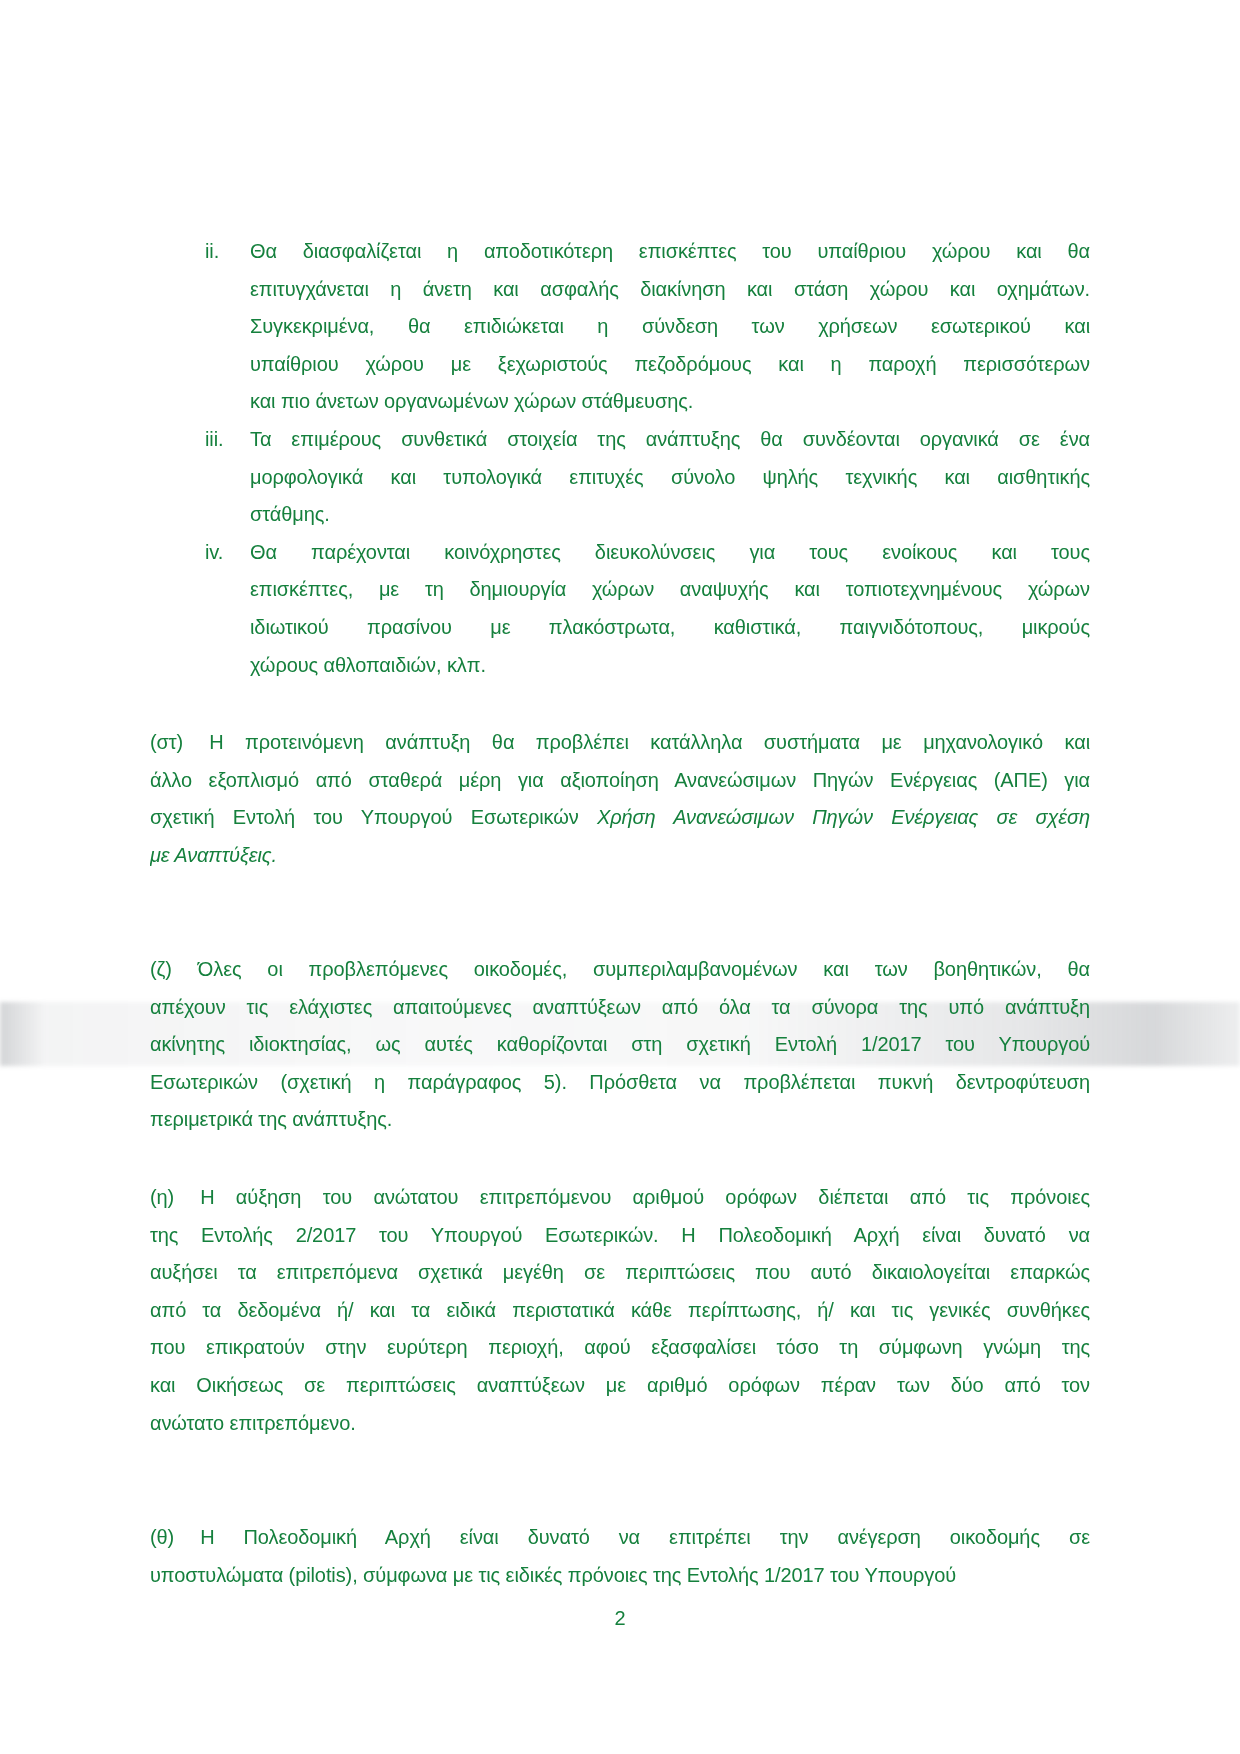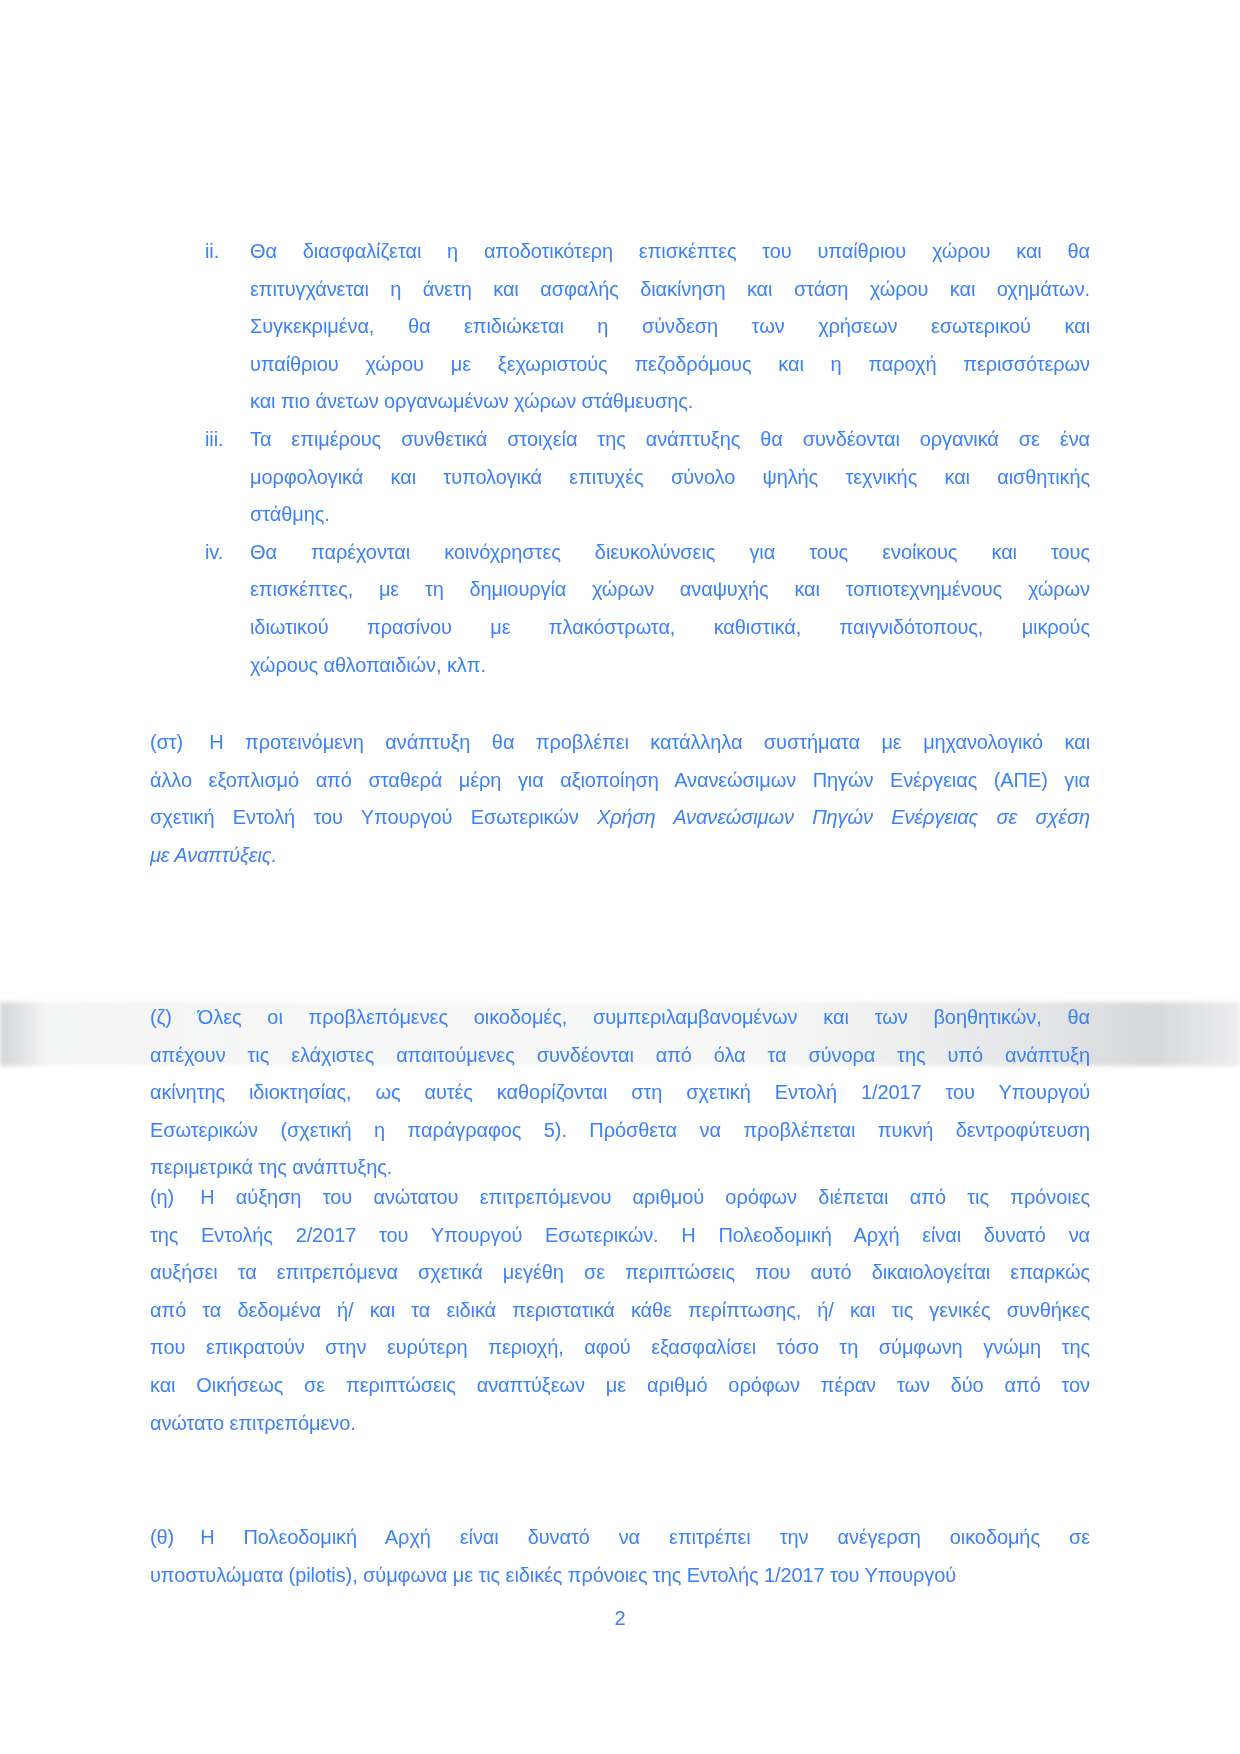--- a/index.html
+++ b/index.html
@@ -2,41 +2,41 @@
 <html><head>
 <meta charset="utf-8">
 <style>
   html,body { margin:0; padding:0; background:#e8e8e8; }
   .page {
     position:relative;
     width:1240px; height:1754px;
     margin:0 auto;
     background:#ffffff;
     font-family:"Liberation Sans", sans-serif;
-    color:#3b82f6;
+    color:#15803d;
     font-size:20px;
     letter-spacing:-0.1px;
     overflow:hidden;
   }
   .line {
     height:37.6px; line-height:37.6px;
     text-align:justify;
     text-align-last:justify;
     overflow:hidden;
   }
   .line.last { text-align-last:left; }
   .roman-list { position:absolute; left:250px; top:233px; width:840px; }
   .list-item { position:relative; }
   .marker {
     position:absolute; left:-45px; top:0; width:45px;
     line-height:37.6px; text-align:left;
   }
   .para { position:absolute; left:150px; width:940px; }
   .para-sf  { top:724px; }
-  .para-z   { top:951px;margin-top:48px; }
+  .para-z   { top:951px; }
   .para-h   { top:1179px; }
   .para-th  { top:1519px; }
   .tab { display:inline-block; width:26px; }
   .it { font-style:italic; }
   .page-number {
     position:absolute; top:1603px; left:0; width:1240px;
     text-align:center; height:30px; line-height:30px;
   }
   .scan-band {
     position:absolute; top:1002px; left:0; width:1240px; height:64px;
@@ -88,21 +88,21 @@
 
   <div class="para para-sf">
     <div class="line"><span>(στ)</span><span class="tab"></span><span>Η προτεινόμενη ανάπτυξη θα προβλέπει κατάλληλα συστήματα με μηχανολογικό και</span></div>
     <div class="line">άλλο εξοπλισμό από σταθερά μέρη για αξιοποίηση Ανανεώσιμων Πηγών Ενέργειας (ΑΠΕ) για</div>
     <div class="line"><span>σχετική Εντολή του Υπουργού Εσωτερικών </span><span class="it">Χρήση Ανανεώσιμων Πηγών Ενέργειας σε σχέση</span></div>
     <div class="line last it">με Αναπτύξεις.</div>
   </div>
 
   <div class="para para-z">
     <div class="line"><span>(ζ)</span><span class="tab"></span><span>Όλες οι προβλεπόμενες οικοδομές, συμπεριλαμβανομένων και των βοηθητικών, θα</span></div>
-    <div class="line">απέχουν τις ελάχιστες απαιτούμενες συνδέονται από όλα τα σύνορα της υπό ανάπτυξη</div>
+    <div class="line">απέχουν τις ελάχιστες απαιτούμενες αναπτύξεων από όλα τα σύνορα της υπό ανάπτυξη</div>
     <div class="line">ακίνητης ιδιοκτησίας, ως αυτές καθορίζονται στη σχετική Εντολή 1/2017 του Υπουργού</div>
     <div class="line">Εσωτερικών (σχετική η παράγραφος 5). Πρόσθετα να προβλέπεται πυκνή δεντροφύτευση</div>
     <div class="line last">περιμετρικά της ανάπτυξης.</div>
   </div>
 
   <div class="para para-h">
     <div class="line"><span>(η)</span><span class="tab"></span><span>Η αύξηση του ανώτατου επιτρεπόμενου αριθμού ορόφων διέπεται από τις πρόνοιες</span></div>
     <div class="line">της Εντολής 2/2017 του Υπουργού Εσωτερικών. Η Πολεοδομική Αρχή είναι δυνατό να</div>
     <div class="line">αυξήσει τα επιτρεπόμενα σχετικά μεγέθη σε περιπτώσεις που αυτό δικαιολογείται επαρκώς</div>
     <div class="line">από τα δεδομένα ή/ και τα ειδικά περιστατικά κάθε περίπτωσης, ή/ και τις γενικές συνθήκες</div>

